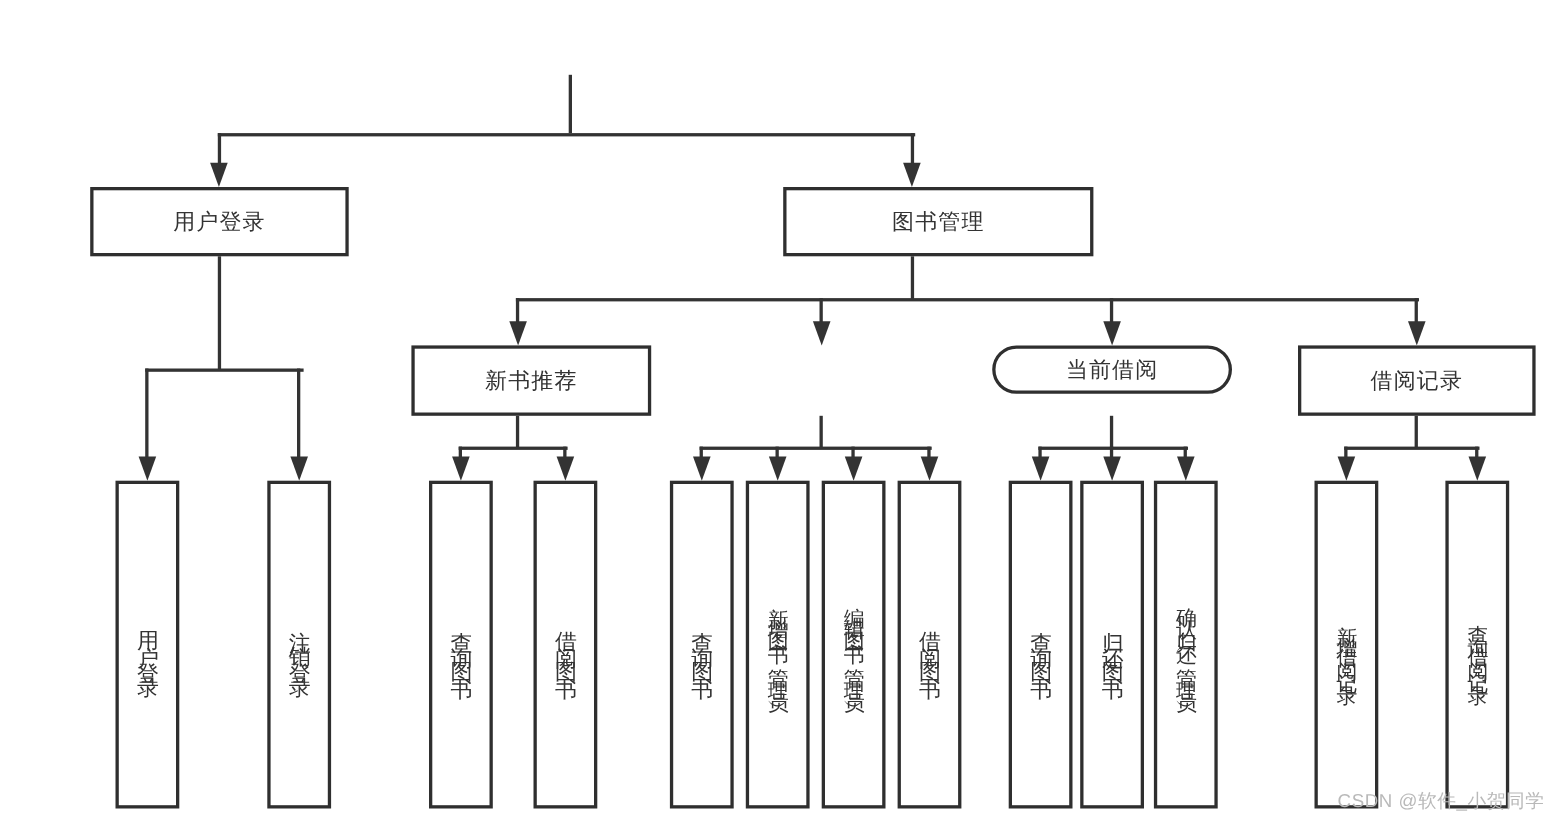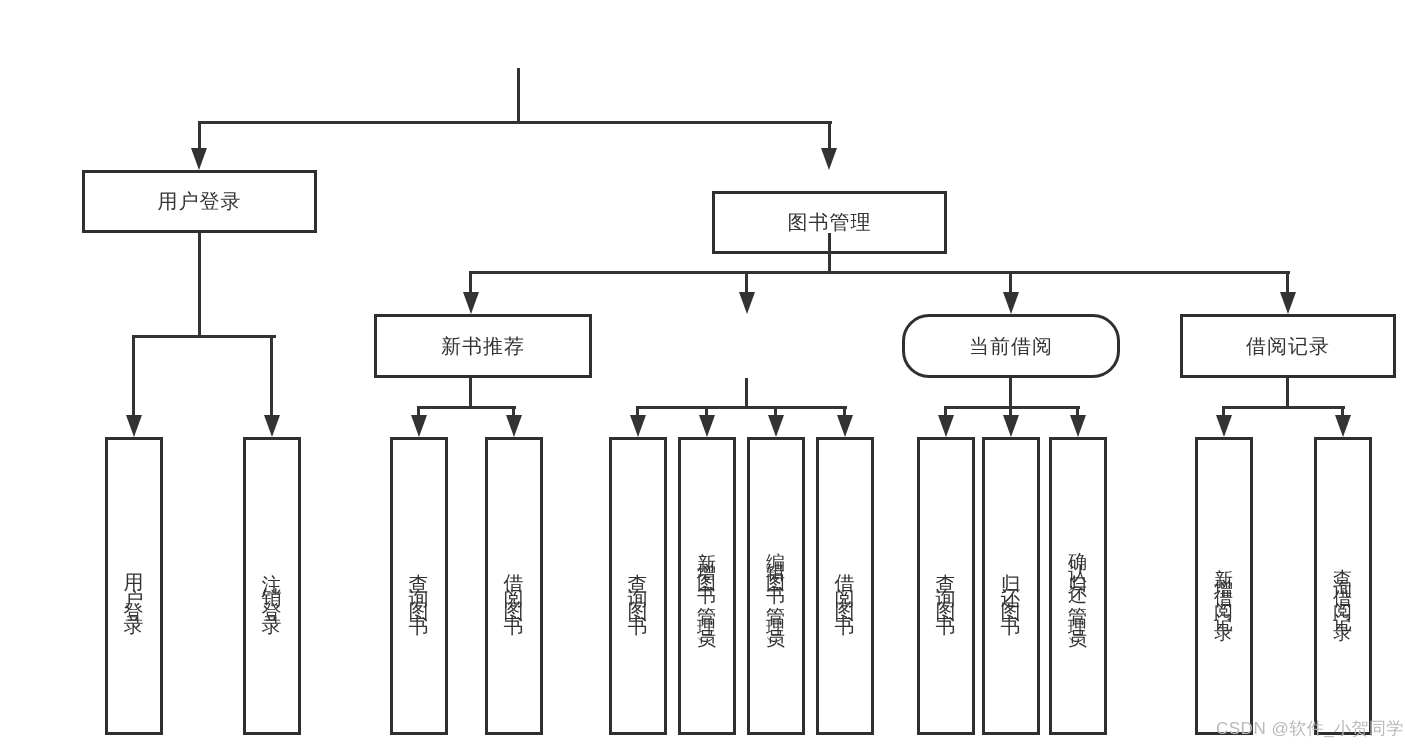--- a/index.html
+++ b/index.html
@@ -35,21 +35,21 @@
   <div class="vl" style="left:517px;top:68px;height:53px;"></div>
   <div class="hl" style="left:198px;top:121px;width:634px;"></div>
   <div class="vl" style="left:198px;top:121px;height:30px;"></div>
   <div class="vl" style="left:828px;top:121px;height:30px;"></div>
   <div class="ar" style="left:191px;top:148px;"></div>
   <div class="ar" style="left:821px;top:148px;"></div>
 
   <div class="hbox" style="left:82px;top:170px;width:235px;height:63px;">
     <span>用户登录</span>
   </div>
-  <div class="hbox" style="left:712px;top:170px;width:235px;height:63px;margin-top:21px;">
+  <div class="hbox" style="left:712px;top:170px;width:282px;height:63px;">
     <span>图书管理</span>
   </div>
 
   <div class="vl" style="left:198px;top:233px;height:104px;"></div>
   <div class="hl" style="left:132px;top:335px;width:144px;"></div>
   <div class="vl" style="left:132px;top:335px;height:82px;"></div>
   <div class="vl" style="left:270px;top:335px;height:82px;"></div>
   <div class="ar" style="left:126px;top:415px;"></div>
   <div class="ar" style="left:264px;top:415px;"></div>
 
@@ -60,21 +60,21 @@
   <div class="vl" style="left:1009px;top:271px;height:23px;"></div>
   <div class="vl" style="left:1286px;top:271px;height:23px;"></div>
   <div class="ar" style="left:463px;top:292px;"></div>
   <div class="ar" style="left:739px;top:292px;"></div>
   <div class="ar" style="left:1003px;top:292px;"></div>
   <div class="ar" style="left:1280px;top:292px;"></div>
 
   <div class="hbox" style="left:362px;top:314px;width:218px;height:64px;margin-left:12px;">
     <span>新书推荐</span>
   </div>
-  <div class="hbox" style="left:902px;top:314px;width:218px;height:64px;border-radius:27px;">
+  <div class="hbox" style="left:902px;top:314px;width:218px;height:44px;border-radius:27px;">
     <span>当前借阅</span>
   </div>
   <div class="hbox" style="left:1180px;top:314px;width:216px;height:64px;">
     <span>借阅记录</span>
   </div>
 
   <div class="vl" style="left:469px;top:378px;height:30px;"></div>
   <div class="hl" style="left:417px;top:406px;width:99px;"></div>
   <div class="vl" style="left:417px;top:406px;height:12px;"></div>
   <div class="vl" style="left:512px;top:406px;height:12px;"></div>

